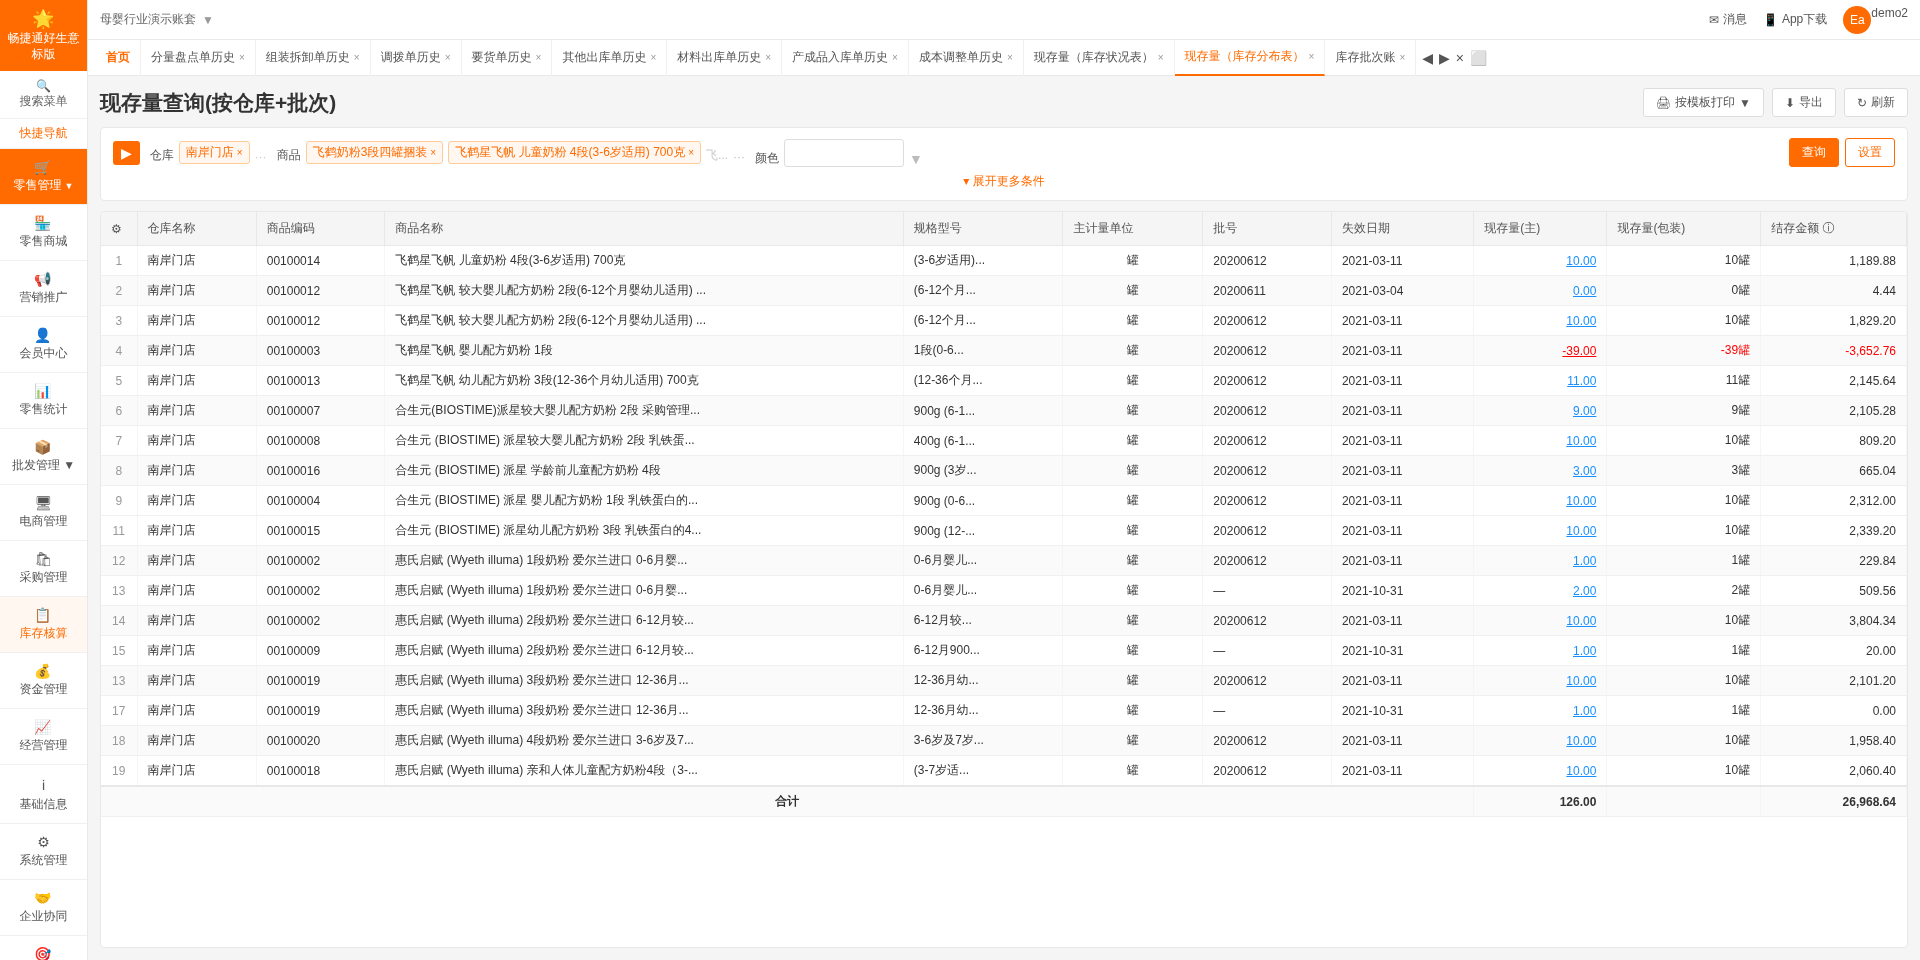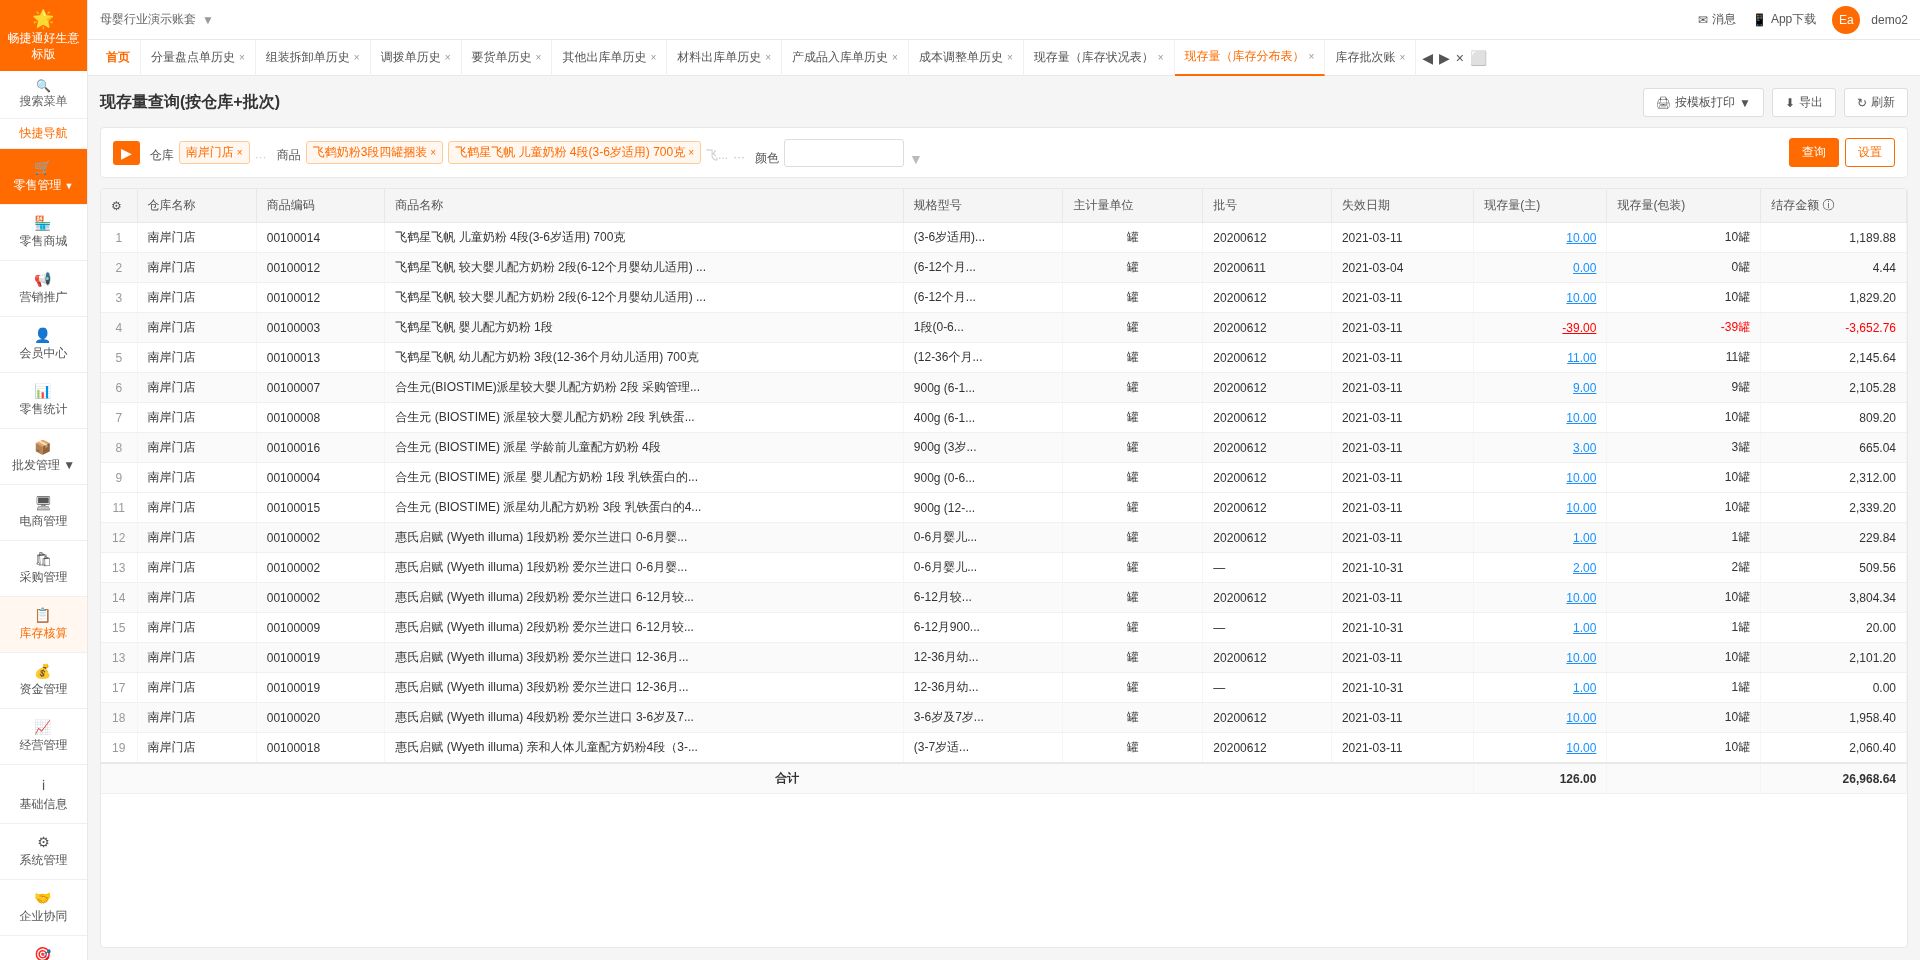--- a/index.html
+++ b/index.html
@@ -25,21 +25,21 @@
     .top-nav-item .close-btn { margin-left: 4px; color: #999; font-size: 10px; }
     .top-nav-home { color: #ff6b00; font-weight: bold; }
     .top-nav-arrows { display: flex; gap: 2px; padding: 0 4px; }
     .top-nav-arrows span { cursor: pointer; color: #555; font-size: 14px; padding: 0 2px; }
 
     
     .content { flex: 1; display: flex; flex-direction: column; overflow: hidden; padding: 12px; background: #f5f5f5; }
 
     
     .page-header { display: flex; align-items: center; justify-content: space-between; margin-bottom: 10px; }
-    .page-title { font-size: 16px; font-weight: bold; color: #333; }
+    .page-title { font-size: 21px; font-weight: bold; color: #333; }
     .page-actions { display: flex; gap: 8px; align-items: center; }
     .btn { padding: 5px 12px; border: 1px solid #ddd; background: #fff; border-radius: 3px; cursor: pointer; color: #555; font-size: 12px; display: flex; align-items: center; gap: 4px; }
     .btn-primary { background: #ff6b00; color: #fff; border-color: #ff6b00; }
     .btn-outline { border: 1px solid #ff6b00; color: #ff6b00; background: #fff; }
 
     
     .filter-bar { background: #fff; border: 1px solid #e8e8e8; border-radius: 4px; padding: 10px 12px; margin-bottom: 10px; }
     .filter-row { display: flex; align-items: center; gap: 10px; flex-wrap: nowrap; }
     .filter-item { display: flex; align-items: flex-end; gap: 5px; }
     .filter-label { color: #555; white-space: nowrap; font-size: 12px; }
@@ -62,21 +62,21 @@
     tfoot tr td { background: #fafafa; font-weight: bold; color: #333; border-top: 2px solid #e8e8e8; }
 
     
     ::-webkit-scrollbar { width: 6px; height: 6px; }
     ::-webkit-scrollbar-thumb { background: #ccc; border-radius: 3px; }
 
     
     .top-header { background: #fff; height: 40px; display: flex; align-items: center; padding: 0 12px; border-bottom: 1px solid #e8e8e8; flex-shrink: 0; }
     .top-header-title { color: #666; font-size: 13px; display: flex; align-items: center; gap: 6px; }
     .top-header-right { margin-left: auto; display: flex; align-items: center; gap: 16px; }
-    .top-header-user { display: flex; align-items: center; gap: 11px; color: #555; cursor: pointer; }
+    .top-header-user { display: flex; align-items: flex-start; gap: 0; color: #555; cursor: pointer; }
     .avatar { width: 28px; height: 28px; border-radius: 50%; background: #ff6b00; color: #fff; display: flex; align-items: center; justify-content: center; font-size: 12px; }
     .msg-icon { display: flex; align-items: center; gap: 4px; color: #555; cursor: pointer; }
     .app-download { display: flex; align-items: center; gap: 4px; color: #555; cursor: pointer; }
   </style>
 </head>
 <body>
 
 <div class="sidebar">
   <div class="sidebar-logo">
     <span class="logo-icon">🌟</span>
@@ -286,20 +286,24 @@
         <div class="filter-item">
           <span class="filter-label">颜色</span>
           <input type="text" class="filter-input" style="width: 120px;">
           <span style="color:#bbb;cursor:pointer;font-size:14px;">▼</span>
         </div>
 
         <div style="margin-left:auto; display:flex; gap:6px;">
           <button class="btn btn-primary">查询</button>
           <button class="btn btn-outline">设置</button>
         </div>
+      </div>
+      <div class="expand-conditions">
+        <span>▾</span>
+        <span>展开更多条件</span>
       </div>
     </div>
 
     <div class="table-wrapper">
       <table>
         <thead>
           <tr>
             <th style="width:36px;">⚙</th>
             <th>仓库名称</th>
             <th>商品编码</th>

